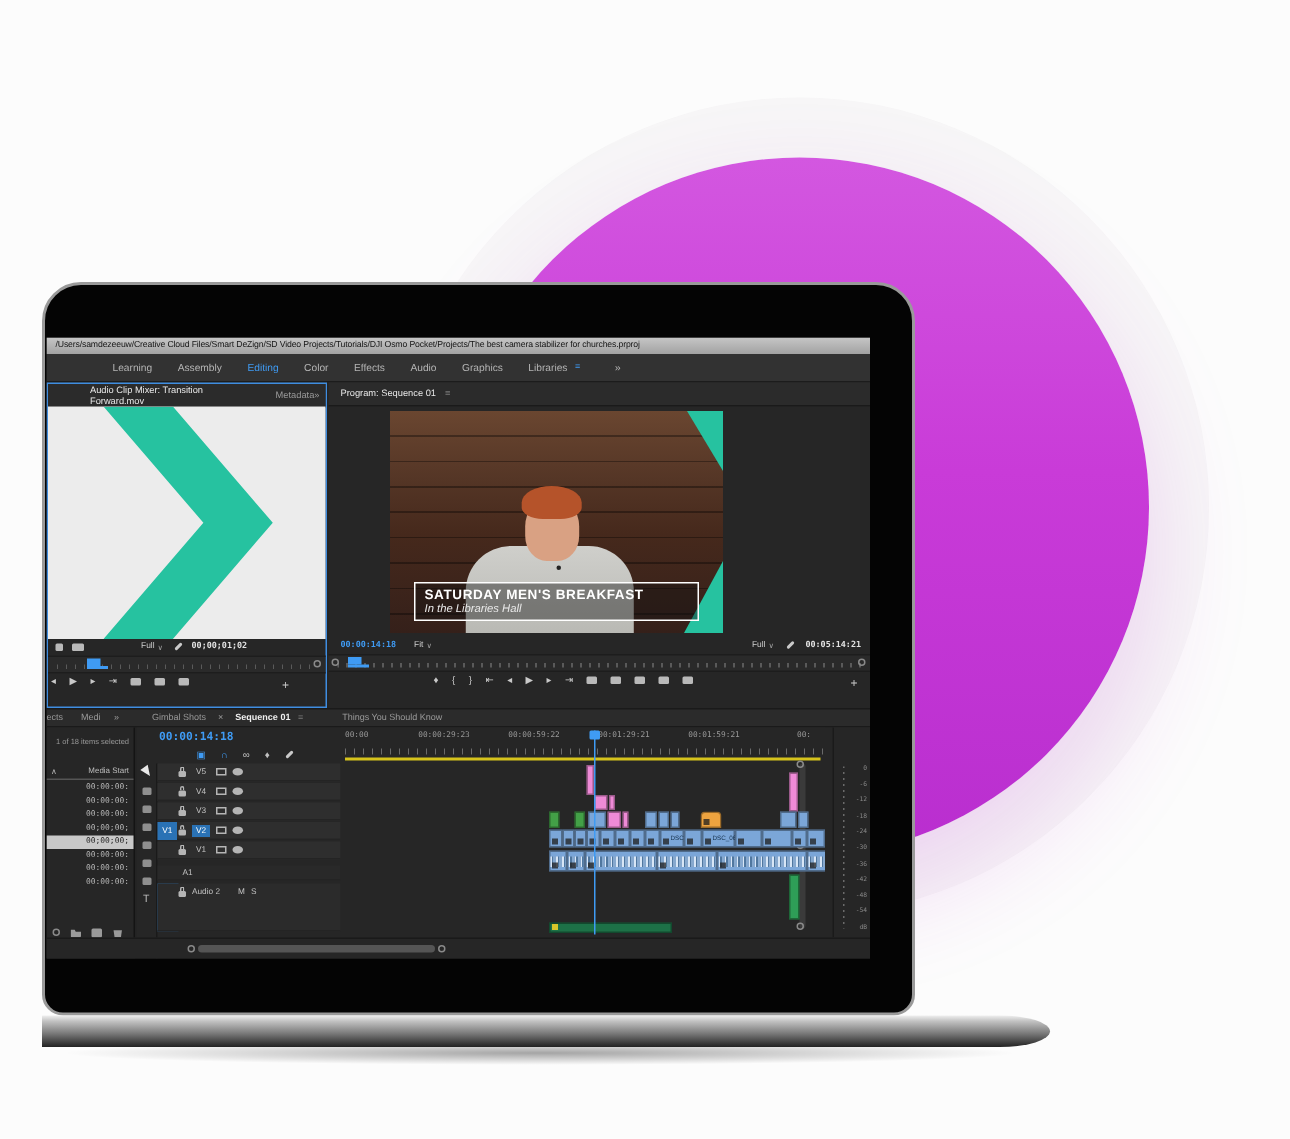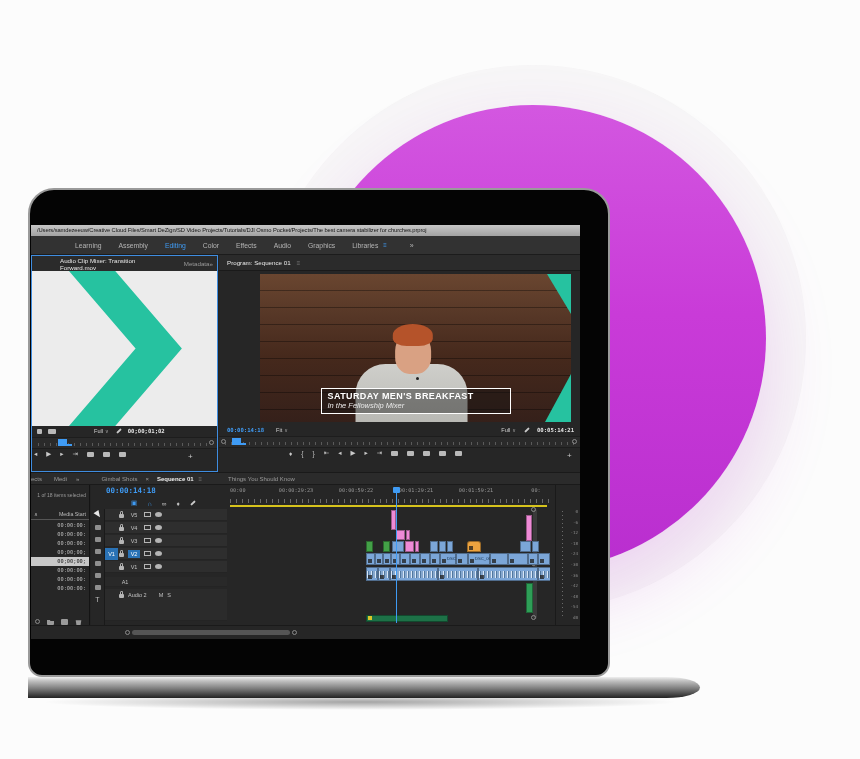--- a/index.html
+++ b/index.html
@@ -48,21 +48,21 @@
   .knob{position:absolute;width:5px;height:5px;border:1px solid #8a8a8a;border-radius:50%;box-sizing:border-box;}
   .transport{position:absolute;display:flex;align-items:center;gap:9px;color:#c9c9c9;font-size:6.5px;}
   .blob{width:7px;height:5px;background:#b9b9b9;border-radius:1px;display:inline-block;}
   .plusbtn{position:absolute;color:#c9c9c9;font-size:8px;}
   .tc-blue{color:#3f9bf4;font-family:"DejaVu Sans Mono",monospace;font-weight:bold;}
   .tc-white{color:#e3e3e3;font-family:"DejaVu Sans Mono",monospace;}
   .ddown{color:#9f9f9f;font-size:5px;margin-left:2px;}
   .wrench{display:inline-block;width:6px;height:2px;background:#c9c9c9;transform:rotate(-45deg);border-radius:1px;}
   
   .prog-group{position:absolute;left:188px;top:30px;width:361px;height:217px;background:#262626;}
-  .video{position:absolute;left:41px;top:19px;width:311px;height:148px;overflow:hidden;
+  .video{position:absolute;left:41px;top:19px;width:222px;height:148px;overflow:hidden;
          background:linear-gradient(180deg,#6a4630 0%,#553626 30%,#46291c 55%,#35201a 100%);}
   .planks{position:absolute;inset:0;background:repeating-linear-gradient(180deg,transparent 0 16px,rgba(0,0,0,.35) 16px 17px);}
   .person-shirt{position:absolute;left:50%;bottom:0;transform:translateX(-54%);width:112px;height:58px;
          background:linear-gradient(180deg,#cfcfcb,#b9b9b4);border-radius:30px 30px 0 0;}
   .person-head{position:absolute;left:50%;bottom:48px;transform:translateX(-58%);width:36px;height:42px;
          background:#d9a183;border-radius:45% 45% 40% 40%;}
   .person-hair{position:absolute;left:50%;bottom:76px;transform:translateX(-58%);width:40px;height:22px;
          background:#b5532a;border-radius:50% 50% 35% 35%;}
   .mic-dot{position:absolute;left:50%;bottom:42px;width:3px;height:3px;background:#222;border-radius:50%;}
   .teal-tr-top{position:absolute;right:0;top:0;width:24px;height:40px;background:#26c2a0;
@@ -206,21 +206,21 @@
         <div class="video">
           <div class="planks"></div>
           <div class="person-shirt"></div>
           <div class="person-head"></div>
           <div class="person-hair"></div>
           <div class="mic-dot"></div>
           <div class="teal-tr-top"></div>
           <div class="teal-tr-bot"></div>
           <div class="lower3">
             <div class="t1">SATURDAY MEN'S BREAKFAST</div>
-            <div class="t2">In the Fellowship Mixer</div>
+            <div class="t2">In the Libraries Hall</div>
           </div>
         </div>
         <div class="mon-ctrl" style="top:170px;width:361px;">
           <span class="tc-blue" style="margin-left:8px;">00:00:14:18</span>
           <span style="margin-left:12px;">Fit</span>
           <span class="ddown">∨</span>
           <span style="margin-left:auto;">Full</span>
           <span class="ddown">∨</span>
           <span class="wrench" style="margin-left:8px;"></span>
           <span class="tc-white" style="margin-left:7px;margin-right:6px;font-weight:bold;">00:05:14:21</span>

